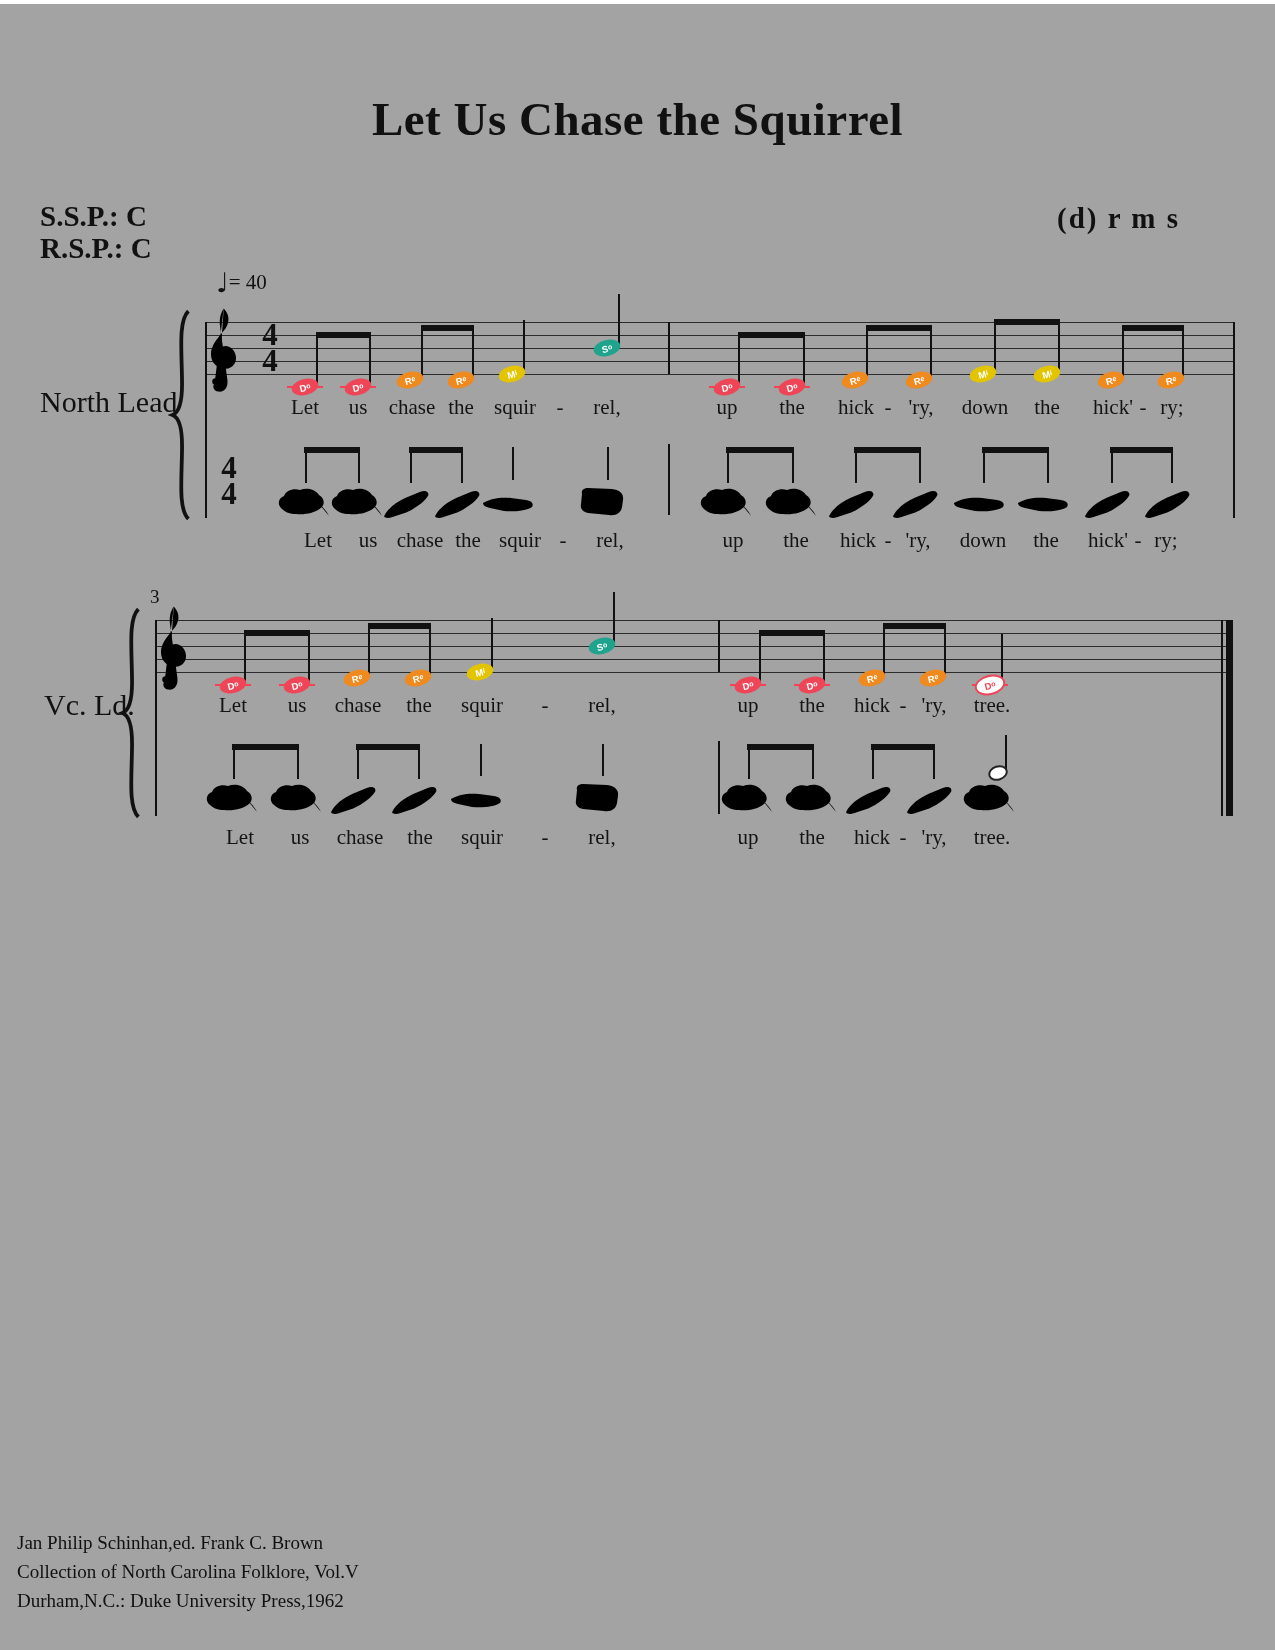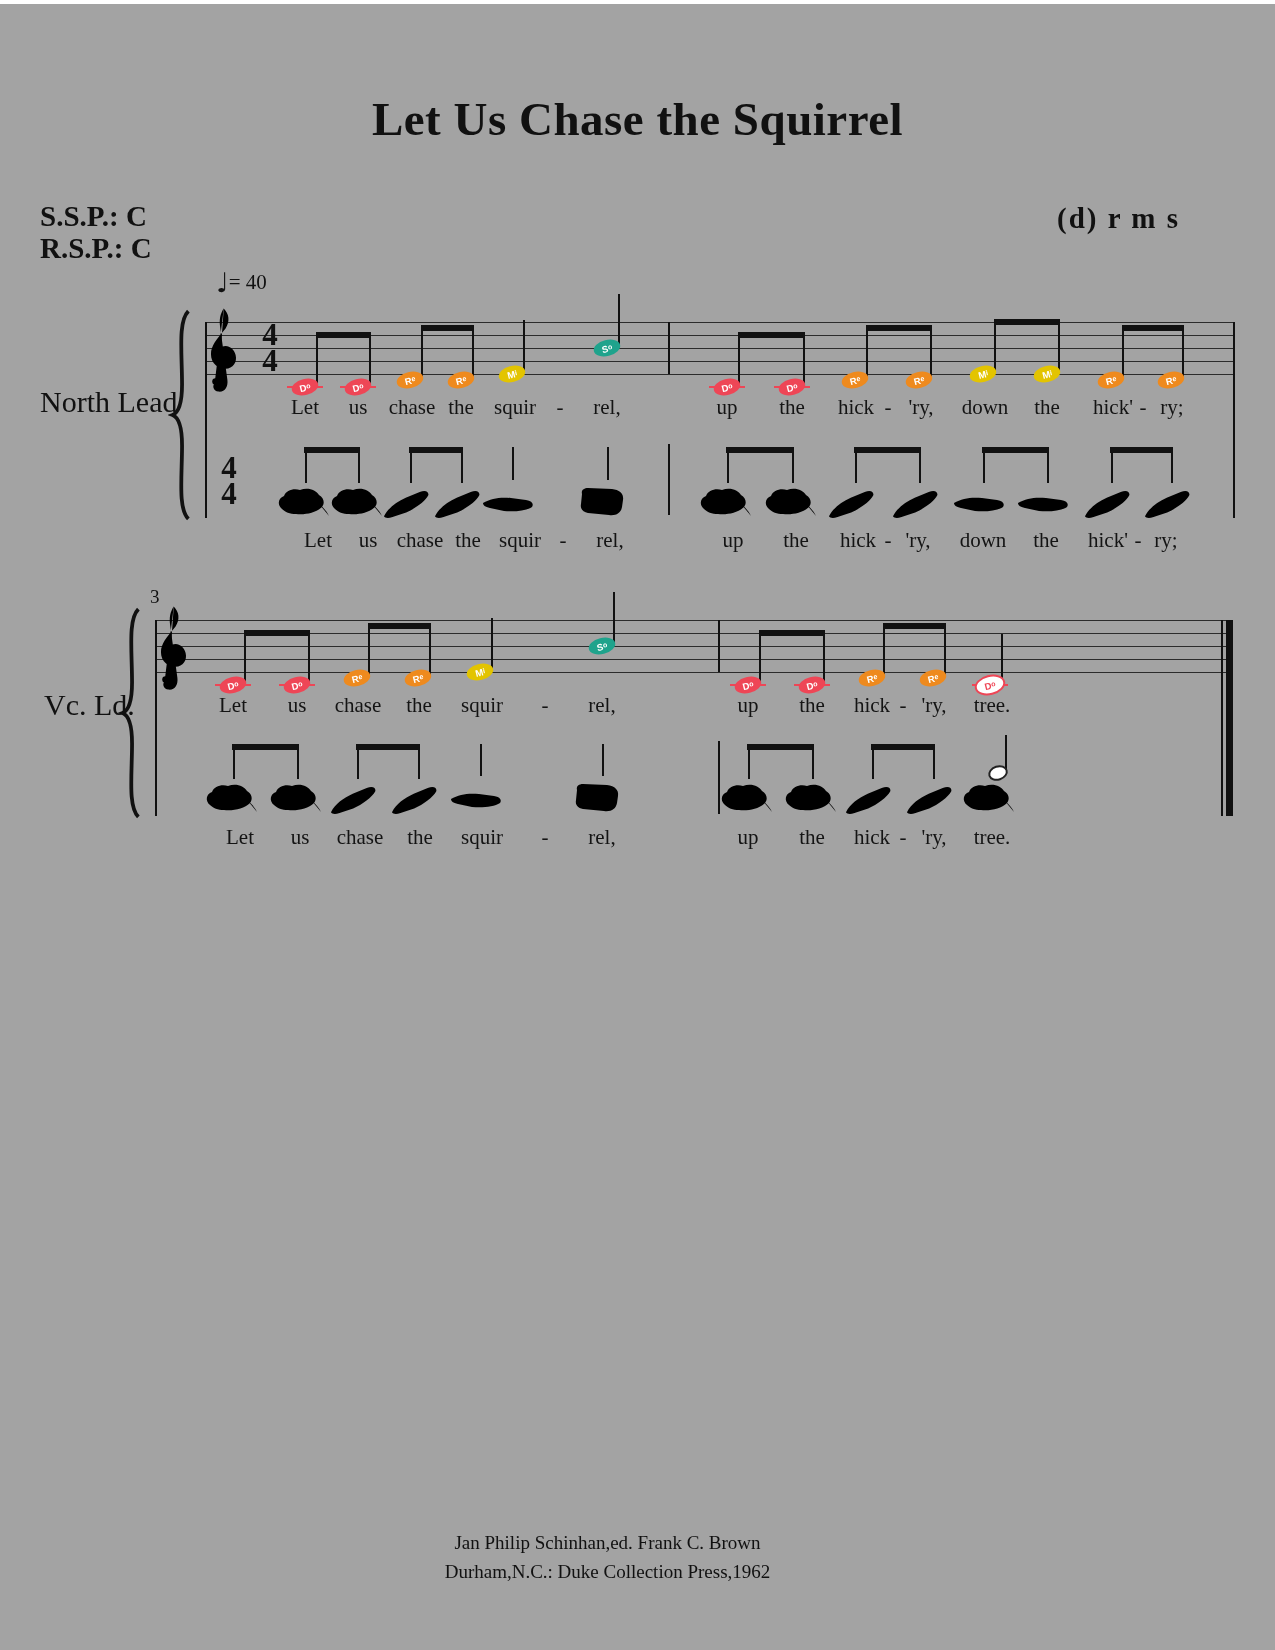--- a/index.html
+++ b/index.html
@@ -10,21 +10,21 @@
   .hdr{position:absolute;font-size:29px;font-weight:bold;}
   .hdr-ssp{left:40px;top:196px;}
   .hdr-rsp{left:40px;top:228px;}
   .hdr-right{right:95px;top:198px;letter-spacing:2px;}
   .tempo{position:absolute;left:216px;top:263px;font-size:21px;}
   .tempo .glyph{font-family:"DejaVu Sans",sans-serif;font-size:27px;vertical-align:-3px;}
   .sys-label{position:absolute;font-size:30px;}
   .lbl0{left:40px;top:381px;}
   .lbl1{left:44px;top:684px;}
   .meas-num{position:absolute;font-size:19px;}
-  .footer{position:absolute;left:0;top:1524px;width:1215px;text-align:center;
+  .footer{position:absolute;left:17px;top:1524px;width:1215px;
           font-size:19px;line-height:29px;}
   .staffline{position:absolute;height:1.4px;background:#2b2b2b;}
   .barline{position:absolute;width:1.8px;background:#111;}
   .barline.thick{width:7px;}
   .ledger{position:absolute;height:2px;transform:translate(-50%,-50%);z-index:1;}
   .stem{position:absolute;width:1.8px;background:#111;z-index:2;}
   .beam{position:absolute;height:6px;background:#111;z-index:2;}
   .nh{position:absolute;width:27px;height:16px;border-radius:50%;
       transform:translate(-50%,-50%) rotate(-14deg);display:flex;align-items:center;
       justify-content:center;color:#fff;font:bold 9.5px "Liberation Sans",sans-serif;z-index:3;}
@@ -362,15 +362,16 @@
       <div class="lyr" style="left: 748px; top: 821px;">up</div>
       <div class="lyr" style="left: 812px; top: 821px;">the</div>
       <div class="lyr" style="left: 872px; top: 821px;">hick</div>
       <div class="lyr" style="left: 903px; top: 821px;">-</div>
       <div class="lyr" style="left: 934px; top: 821px;">'ry,</div>
       <div class="lyr" style="left: 992px; top: 821px;">tree.</div>
     </div>
 
   <div class="footer">
     <div>Jan Philip Schinhan,ed. Frank C. Brown</div>
-    <div>Durham,N.C.: Duke Collection Press,1962</div>
+    <div>Collection of North Carolina Folklore, Vol.V</div>
+    <div>Durham,N.C.: Duke University Press,1962</div>
   </div>
 </div>
 
 </body></html>

